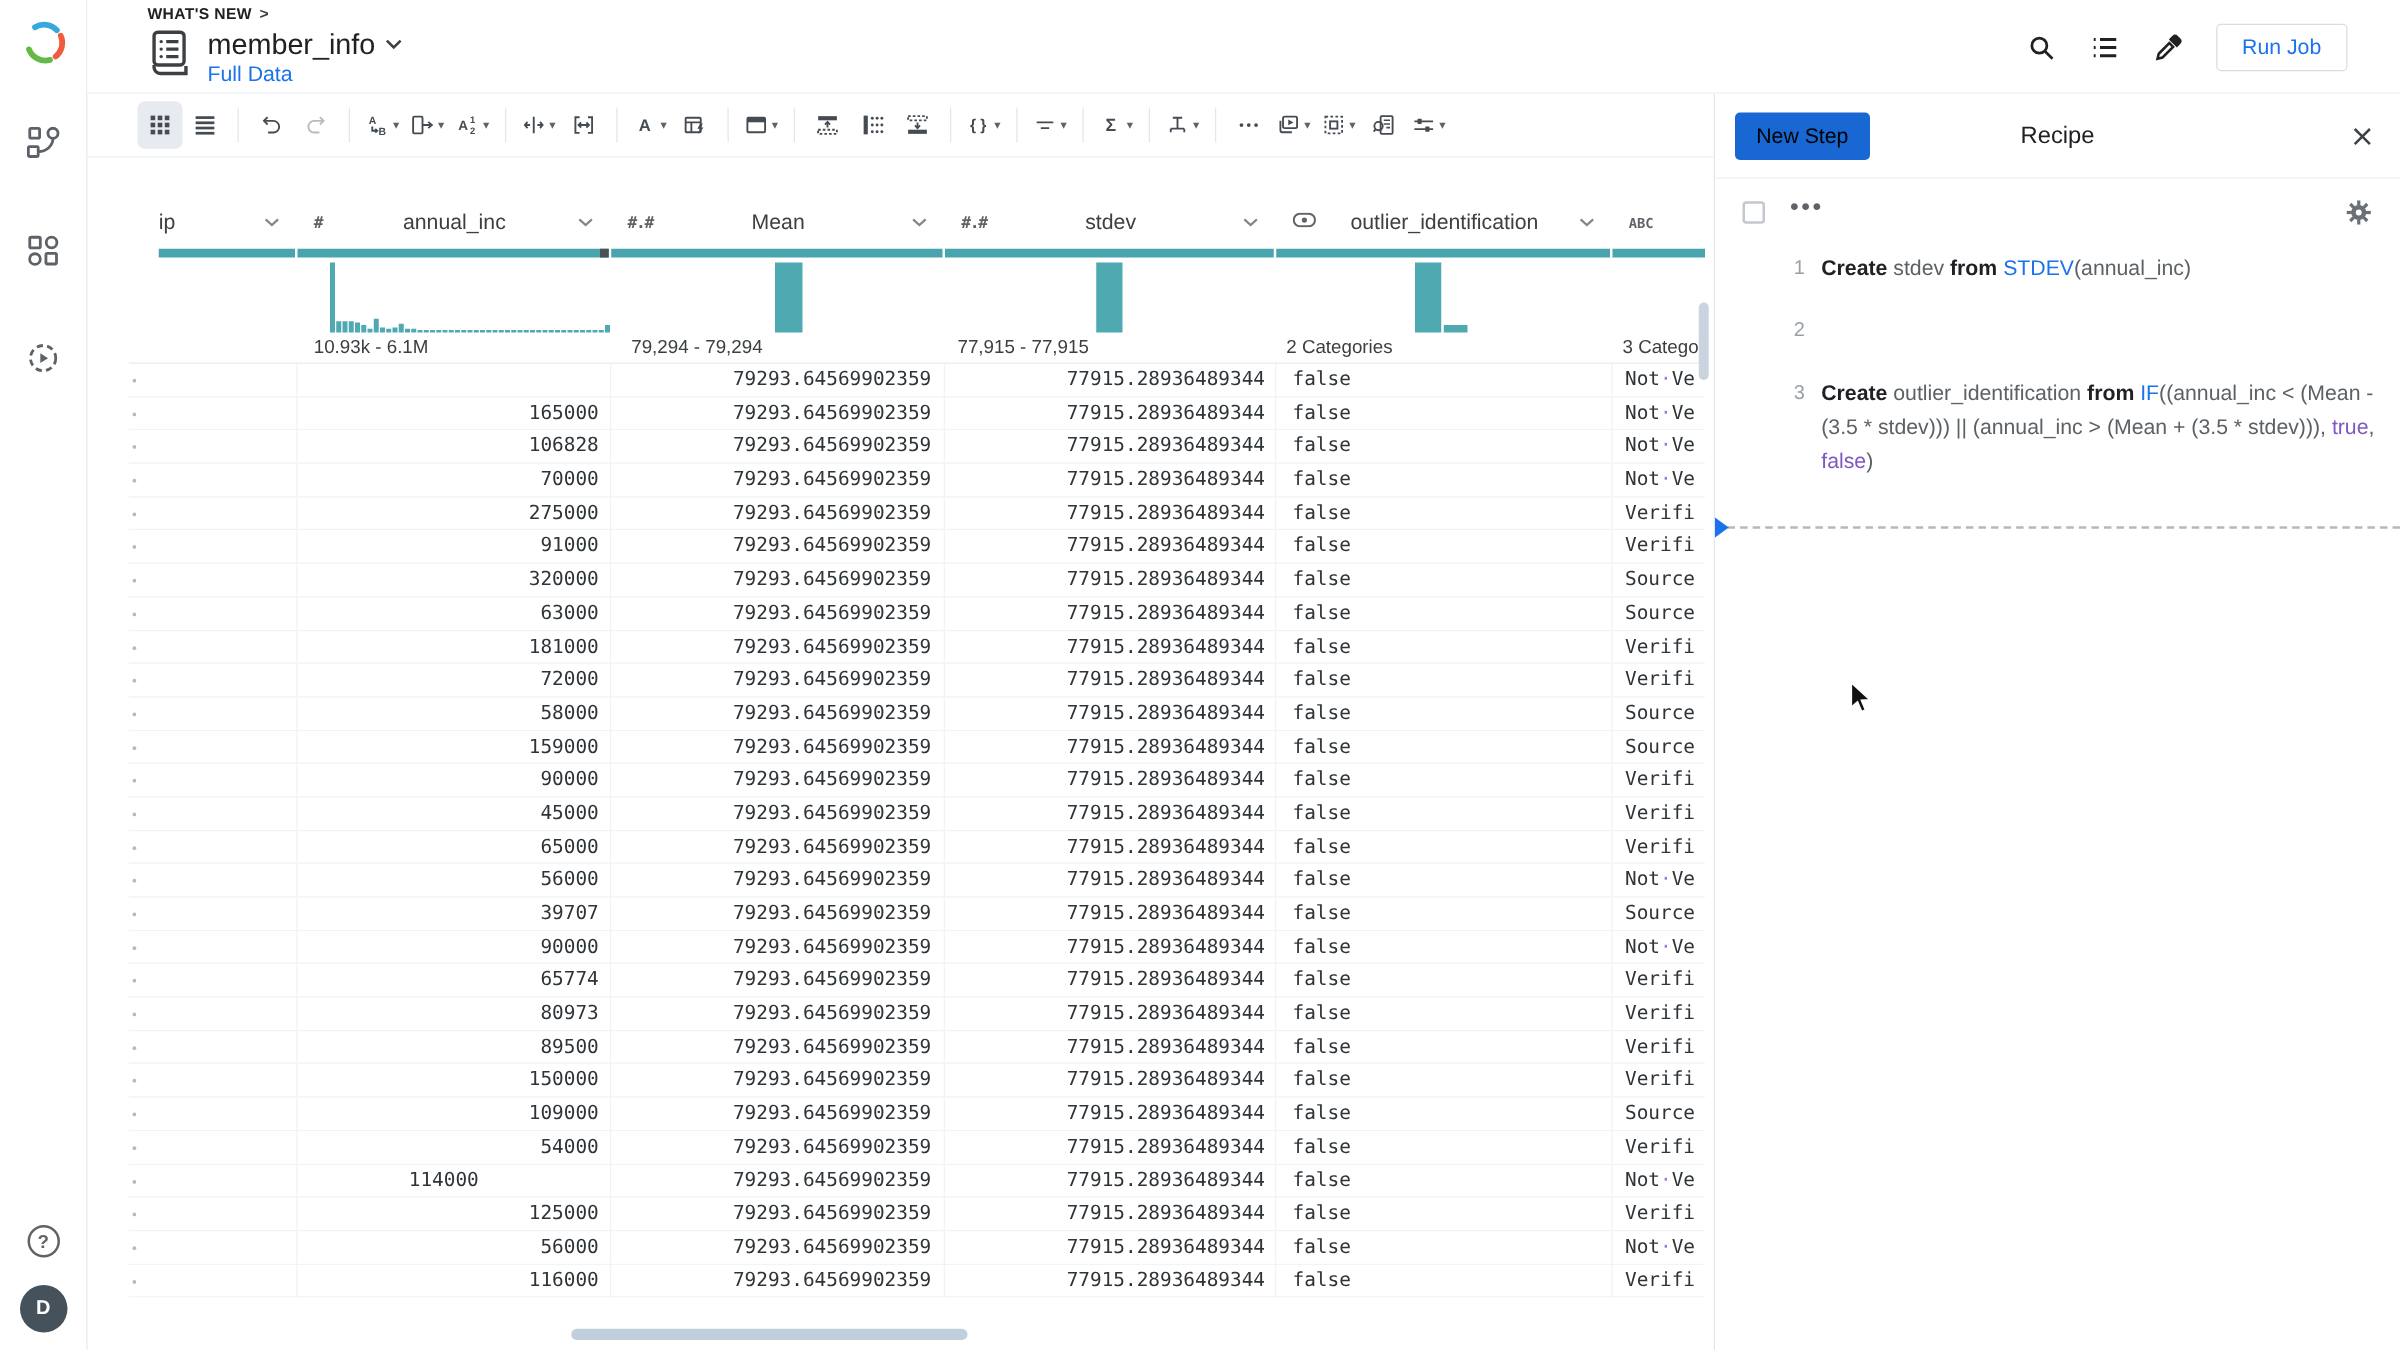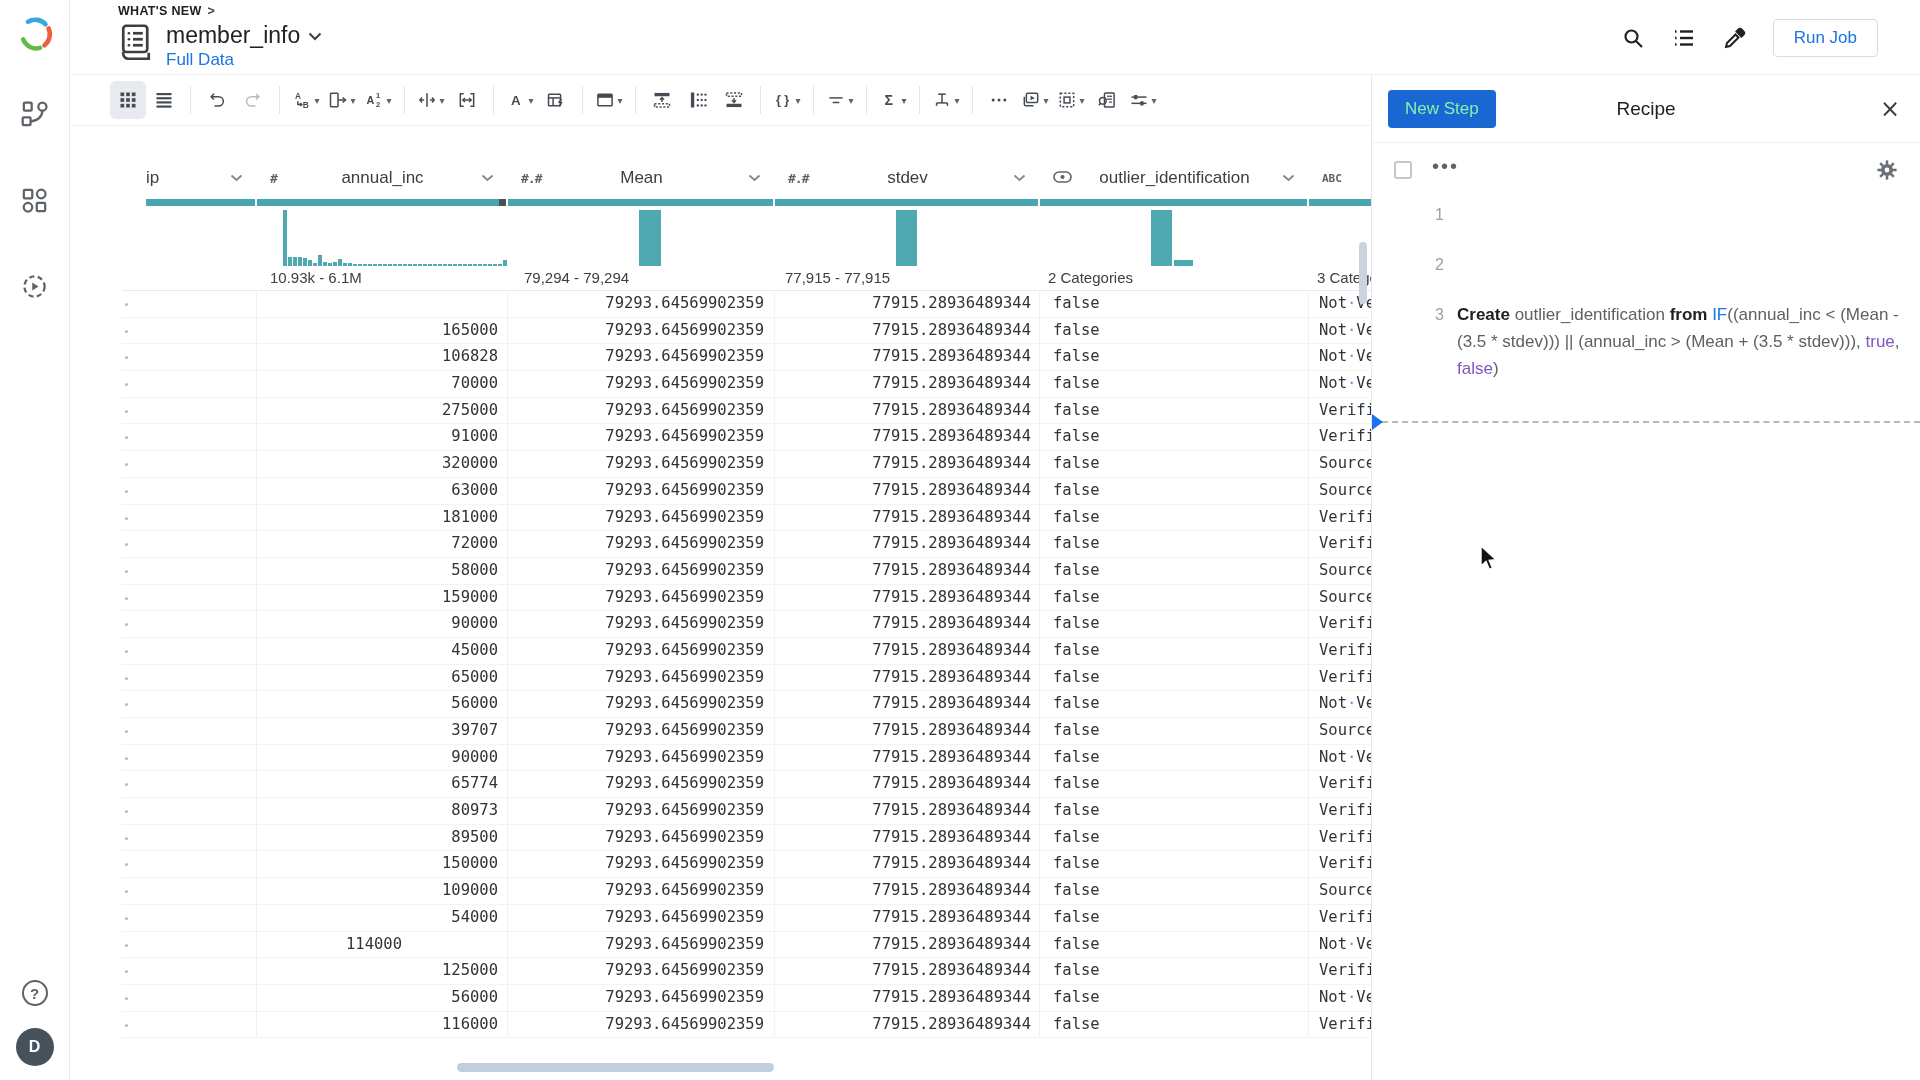--- a/index.html
+++ b/index.html
@@ -44,21 +44,21 @@
     border-bottom:1px solid #edeff2; flex-shrink:0; }
   .tb-btn { height:38px; min-width:36px; padding:0 4px; display:flex; align-items:center;
     justify-content:center; border-radius:6px; cursor:pointer; gap:2px; }
   .tb-btn.selected { background:#e7eaee; }
   .tb-btn.disabled { opacity:.38; }
   .tb-caret { font-size:10px; color:#5f6368; font-family:"DejaVu Sans", sans-serif; }
   .tb-sep { width:1px; height:28px; background:#e3e6ea; margin:0 8px; flex-shrink:0; }
 
   
   .table-wrap { flex:1; position:relative; overflow:hidden; }
-  .data-table { position:absolute; left:52px; top:33px; width:1261px; overflow:hidden; }
+  .data-table { position:absolute; left:33px; top:33px; width:1261px; overflow:hidden; }
   .t-hrow, .t-qrow, .t-hist-row, .t-range-row, .t-row { display:flex; }
   .t-hrow { height:38px; }
   .hcell { position:relative; display:flex; align-items:center; justify-content:center; }
   .hcell .type-ic { position:absolute; left:13px; font-size:13px; font-weight:700; color:#5f6368;
     font-family:"DejaVu Sans Mono", monospace; letter-spacing:-1px; }
   .hcell .cname { font-size:17px; font-weight:500; color:#3c4043; }
   .hcell .cname.left { position:absolute; left:0; }
   .hcell .hchev { position:absolute; right:14px; display:flex; cursor:pointer; }
   .t-qrow { height:9px; margin-top:2px; }
   .qseg { height:7px; background:#48a5ad; margin-right:2px; position:relative; }
@@ -81,21 +81,21 @@
 
   
   .status-bar { height:38px; border-top:1px solid #edeff2; display:flex; align-items:center;
     padding-left:44px; gap:30px; flex-shrink:0; }
   .sb-text { font-size:17px; color:#5f6368; }
 
   
   .recipe { flex:1; border-left:1px solid #e3e6ea; display:flex; flex-direction:column; background:#fff; min-width:0; }
   .recipe-header { height:68px; position:relative; display:flex; align-items:center;
     padding:0 20px 0 16px; border-bottom:1px solid #eef0f3; flex-shrink:0; }
-  .new-step { background:#1967d2; color:#86efac; border:none; border-radius:4px; font-size:17px;
+  .new-step { background:#1967d2; color:#000000; border:none; border-radius:4px; font-size:17px;
     font-weight:500; padding:9px 17px; cursor:pointer; font-family:inherit; }
   .recipe-title { position:absolute; left:0; right:0; text-align:center; font-size:19px; color:#202124; pointer-events:none; }
   .close-x { margin-left:auto; font-size:24px; color:#3c4043; cursor:pointer; line-height:1; font-family:"DejaVu Sans", sans-serif; }
   .recipe-toolbar { height:54px; display:flex; align-items:center; padding:0 22px; gap:20px; flex-shrink:0; }
   .checkbox { width:18px; height:18px; border:2px solid #c3c8ce; border-radius:3px; background:#fff; cursor:pointer; }
   .more-dots { font-size:20px; color:#5f6368; letter-spacing:2px; cursor:pointer; line-height:0; padding-bottom:8px; }
   .gear { margin-left:auto; cursor:pointer; display:flex; }
   .steps { padding-top:4px; }
   .step { display:flex; margin-bottom:23px; cursor:pointer; }
   .step-num { width:72px; text-align:right; margin-right:13px; font-size:16px; color:#9aa0a6;
@@ -860,20 +860,21 @@
                 <rect x="10.6" y="1.5" width="2.8" height="4.4" transform="rotate(315 12 12)"></rect>
               </g>
               <circle cx="12" cy="12" r="6.6" fill="#6a7075"></circle>
               <circle cx="12" cy="12" r="2.6" fill="#fff"></circle>
             </svg>
           </span>
         </div>
         <div class="steps" id="recipeSteps">
             <div class="step">
               <div class="step-num">1</div>
+              <div class="step-text"><span class="sp-b">Create</span><span class="sp-p"> stdev </span><span class="sp-f">from </span><span class="sp-fn">STDEV</span><span class="sp-p">(annual_inc)</span></div>
             </div>
             <div class="step">
               <div class="step-num">2</div>
             </div>
             <div class="step">
               <div class="step-num">3</div>
               <div class="step-text"><span class="sp-b">Create</span><span class="sp-p"> outlier_identification </span><span class="sp-f">from </span><span class="sp-fn">IF</span><span class="sp-p">((annual_inc &lt; (Mean - (3.5 * stdev))) || (annual_inc &gt; (Mean + (3.5 * stdev))), </span><span class="sp-kw">true</span><span class="sp-p">, </span><span class="sp-kw">false</span><span class="sp-p">)</span></div>
             </div>
           </div>
         <div class="insert-line">

